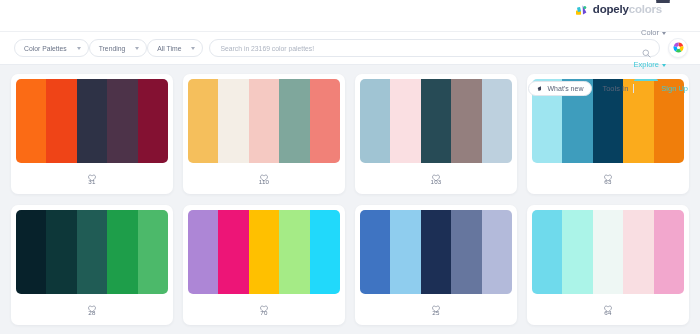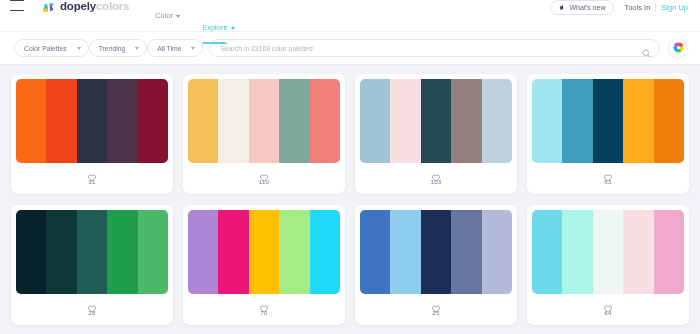--- a/index.html
+++ b/index.html
@@ -10,23 +10,24 @@
     font-family: "Liberation Sans", sans-serif;
     -webkit-font-smoothing: antialiased;
   }
 
   
   .header {
     position: relative;
     height: 32px;
     background: #ffffff;
     display: flex;
-    align-items: flex-start;
+    align-items: flex-end;
     padding: 0 12px 0 10px;
     border-bottom: 1px solid #eef0f3;
+    flex-direction: column;
   }
   .hamburger {
     width: 14px; height: 11px;
     display: flex; flex-direction: column; justify-content: space-between;
     margin-right: 18px;
     cursor: pointer;
   }
   .hamburger span { display:block; height: 1.4px; background: #3a3f55; border-radius: 1px; }
   .hamburger span:nth-child(2) { width: 100%; }
 
@@ -34,39 +35,39 @@
   .brand-mark { width: 14px; height: 14px; position: relative; display:block; }
   .brand-text { font-size: 11.5px; font-weight: 700; letter-spacing: -0.2px; line-height: 1; }
   .brand-dopely { color: #2f3652; }
   .brand-colors { color: #c8cdd6; }
 
   .navlink {
     font-size: 7.5px; color: #8b93a5; margin-right: 22px;
     display: inline-flex; align-items: center; gap: 3px;
     cursor: pointer; position: relative; height: 32px; line-height: 32px;
   }
-  .navlink.active { color: #3fc8d7; margin-top: 12px; }
+  .navlink.active { color: #3fc8d7; }
   .navlink.active::after {
     content:""; position:absolute; left: 0; right: 8px; bottom: 0;
     height: 2px; background: #5fd4de; border-radius: 2px 2px 0 0;
   }
   .caret { width:0;height:0;border-left:2.5px solid transparent;border-right:2.5px solid transparent;border-top:3px solid currentColor; display:inline-block; margin-top:1px;}
 
   .header-right { margin-left: auto; display: flex; align-items: center; gap: 10px; }
   .whatsnew {
     display: inline-flex; align-items: center; gap: 4px;
     border: 1px solid #e2e6ec; border-radius: 11px;
     padding: 3px 8px; font-size: 7px; color: #5b6478; background:#fff;
     cursor: pointer; white-space: nowrap;
   }
   .bell { width: 6px; height: 7px; display:block; }
   .auth { display:flex; align-items:center; gap:5px; font-size: 7.5px; }
   .signin { color: #5b6478; cursor: pointer; }
   .divider-v { width:1px; height: 9px; background: #dfe3ea; }
-  .signup { color: #3fc8d7; cursor: pointer; }
+  .signup { color: #3fc8d7; cursor: pointer; margin-left: 22px; }
 
   
   .filterbar {
     height: 33px; background: #ffffff;
     display: flex; align-items: center;
     padding: 0 12px 0 14px; gap: 0;
     border-bottom: 1px solid #e9ecf1;
   }
   .pill {
     display: inline-flex; align-items: center; justify-content: space-between;

